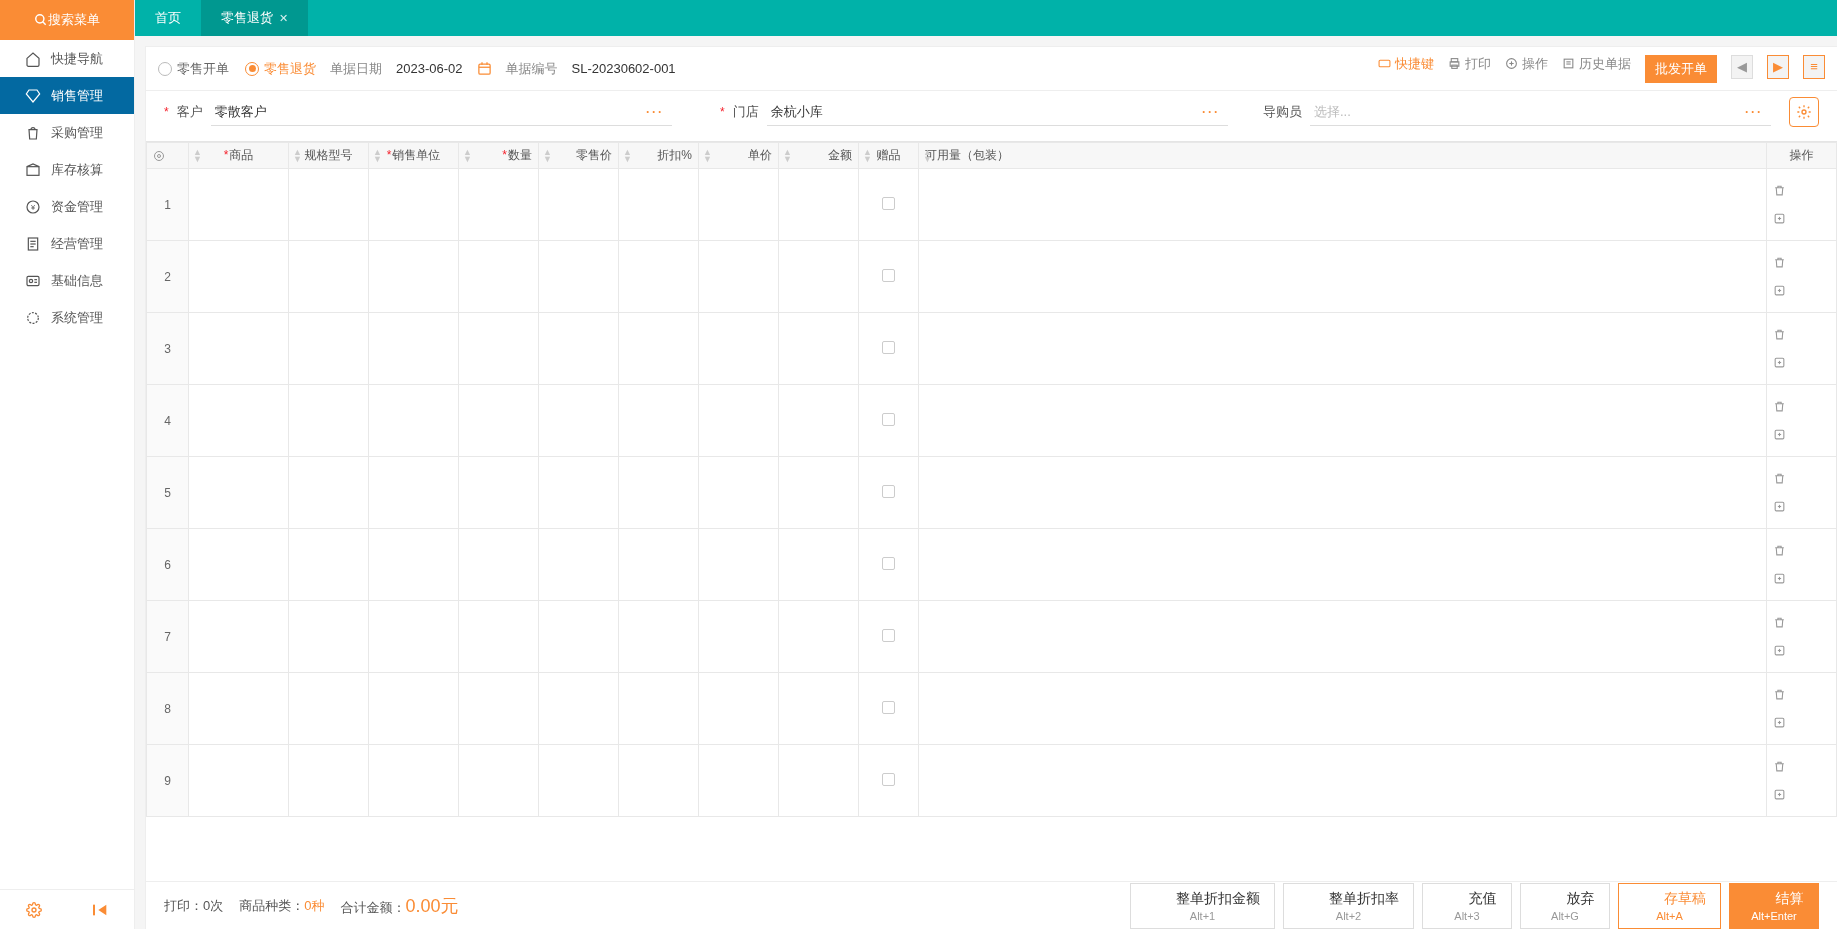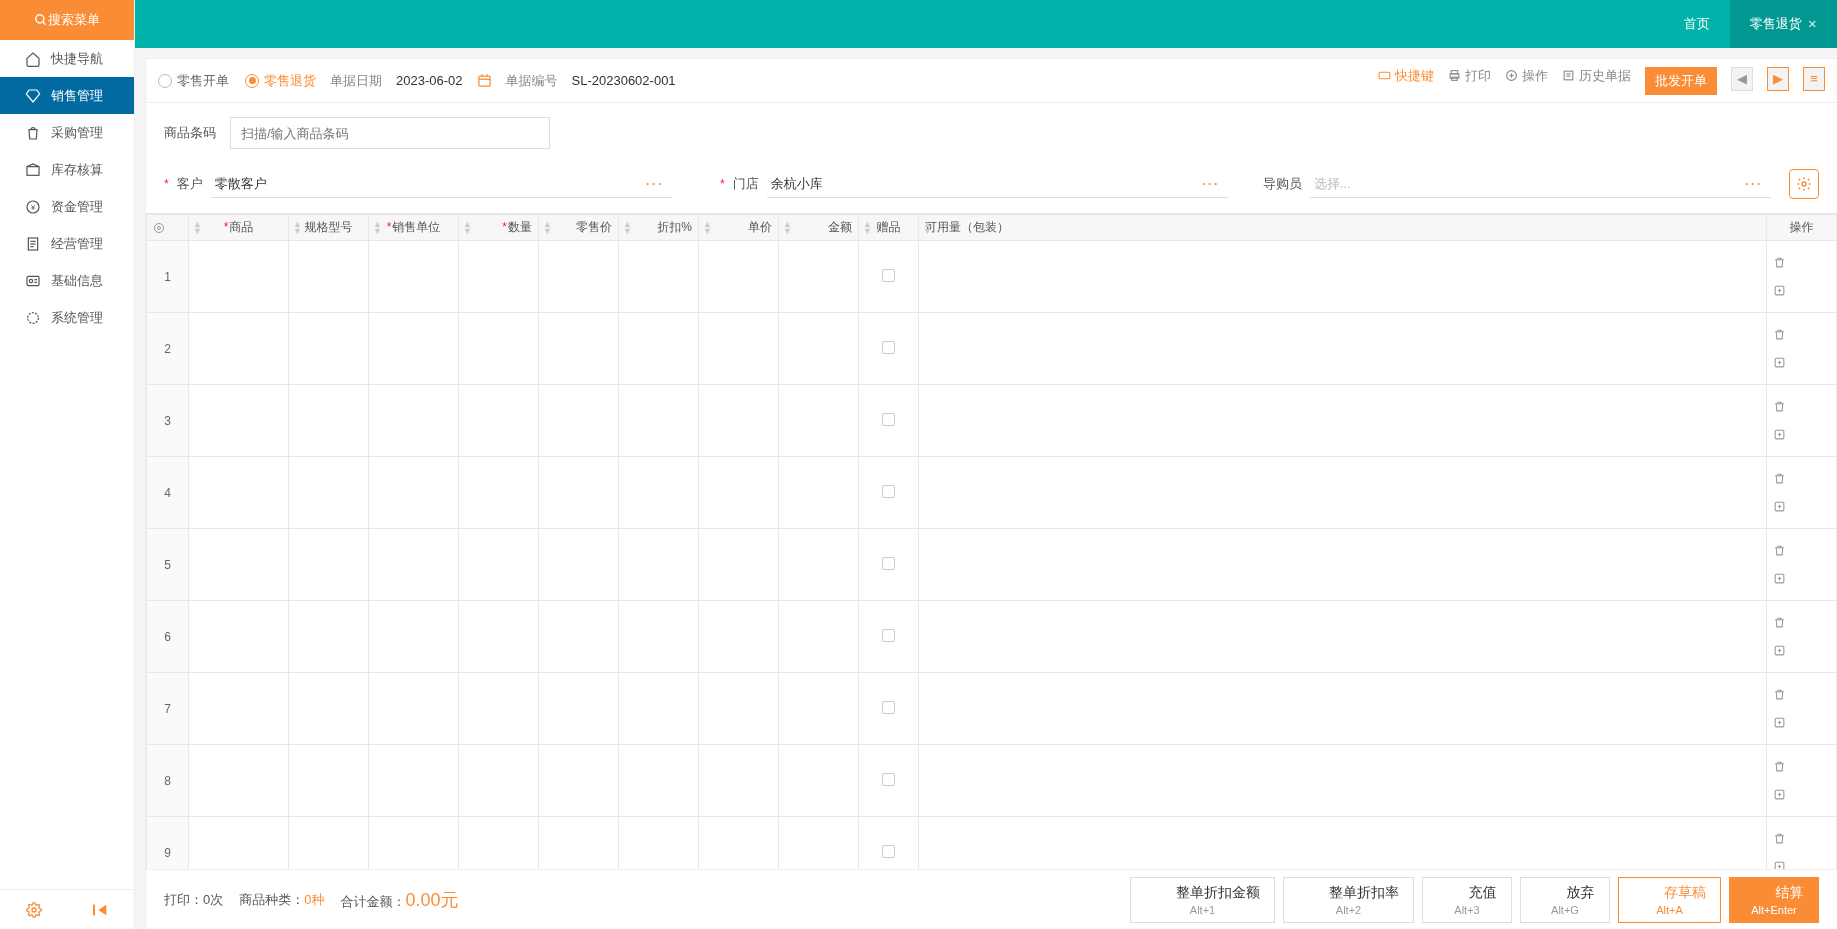--- a/index.html
+++ b/index.html
@@ -12,21 +12,21 @@
 .sidebar-item { height: 37px; display: flex; align-items: center; gap: 10px; padding-left: 25px; font-size: 13px; color: #555; cursor: pointer; }
 .sidebar-item.active { background: #0369a1; color: #fff; }
 .sidebar-item .ico { width: 16px; height: 16px; display: inline-flex; align-items: center; justify-content: center; }
 .sidebar-footer { margin-top: auto; height: 40px; border-top: 1px solid #eee; display: flex; align-items: center; justify-content: space-around; }
 .sidebar-footer .ficon { color: #fa8c35; cursor: pointer; font-size: 14px; }
 
 
 .main { flex: 1; display: flex; flex-direction: column; background: #f5f5f5; }
 
 
-.tabs { height: 48px; background: #00b2a9; display: flex; align-items: stretch; justify-content: flex-end; }
+.tabs { height: 36px; background: #00b2a9; display: flex; align-items: stretch; }
 .tab { padding: 0 20px; display: flex; align-items: center; color: #fff; font-size: 13px; cursor: pointer; gap: 6px; }
 .tab.active { background: #009890; }
 .tab .close { font-size: 11px; opacity: .85; }
 
 
 .content { flex: 1; padding: 10px 0 0 10px; display: flex; flex-direction: column; overflow: hidden; }
 .panel { background: #fff; flex: 1; display: flex; flex-direction: column; border: 1px solid #eee; border-right:none; border-bottom:none; overflow: hidden; }
 
 
 .hdr { height: 44px; display: flex; align-items: center; border-bottom: 1px solid #eee; padding: 0 12px; gap: 14px; font-size: 13px; }
@@ -67,21 +67,21 @@
 .grid th, .grid td { border: 1px solid #e8e8e8; height: 26px; font-size: 12px; padding: 0 6px; }
 .grid th { background: #f7f7f7; color: #555; font-weight: normal; position: relative; }
 .grid th .sort { position: absolute; left: 4px; top: 50%; transform: translateY(-50%); color: #ccc; font-size: 9px; line-height: 7px; }
 .grid th .req-star { color: #f5222d; margin-right: 1px; }
 .grid td.rownum { text-align: center; color: #666; background: #fafafa; }
 .grid td.center { text-align:center; }
 .chk { width: 13px; height: 13px; border: 1px solid #ccc; border-radius: 2px; display: inline-block; background: #fff; }
 .action-ico { color: #999; cursor: pointer; margin: 0 3px; font-size:13px;}
 
 
-.footer { height: 60px; background: #fff; border-top: 1px solid #eee; display: flex; align-items: center; padding: 8px 18px; gap: 16px; }
+.footer { height: 48px; background: #fff; border-top: 1px solid #eee; display: flex; align-items: center; padding: 8px 18px; gap: 16px; }
 .footer .info { color: #555; font-size: 13px; }
 .footer .ov { color: #fa8c35; }
 .footer .big { font-size: 18px; font-weight: 500; }
 .footer-btns { margin-left: auto; display: flex; align-items: stretch; gap: 8px; }
 .fbtn { border: 1px solid #ddd; background: #fff; min-width: 90px; padding: 6px 14px; text-align: center; cursor: pointer; display: flex; flex-direction: column; justify-content:center; gap:2px; }
 .fbtn .t { font-size: 14px; color: #333; margin-left: 31px; }
 .fbtn .s { font-size: 11px; color: #999; }
 .fbtn.outline-orange { border-color: #fa8c35; }
 .fbtn.outline-orange .t { color: #fa8c35; }
 .fbtn.outline-orange .s { color: #fa8c35; }
@@ -267,24 +267,20 @@
                 </svg>
               <span>历史单据</span>
             </span>
             <span class="btn-orange">批发开单</span>
             <span class="arrow-btn">◀</span>
             <span class="arrow-btn" style="color:#fa8c35;border-color:#fa8c35;">▶</span>
             <span class="arrow-btn" style="color:#fa8c35;border-color:#fa8c35;">≡</span>
           </div>
         </div>
 
-        <div class="barcode-row">
-          <label>商品条码</label>
-          <input class="barcode-input" placeholder="扫描/输入商品条码" style="">
-        </div>
 
         <div class="fields-row">
           <div class="field" style="flex:1;">
             <span class="req">*</span>
             <span class="flabel">客户</span>
             <div class="fval-wrap">
               <span class="fval">零散客户</span>
               <span class="dots">···</span>
             </div>
           </div>

